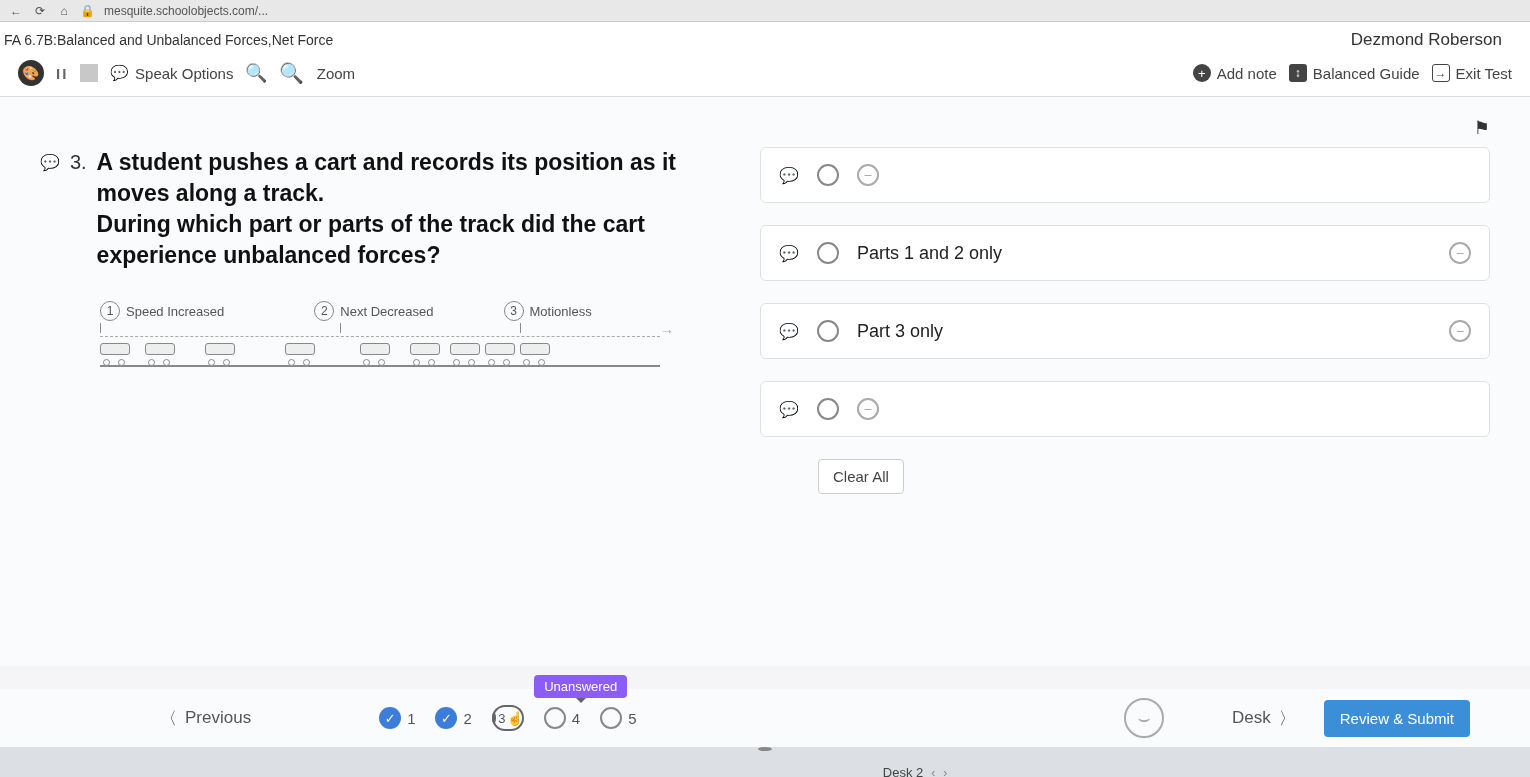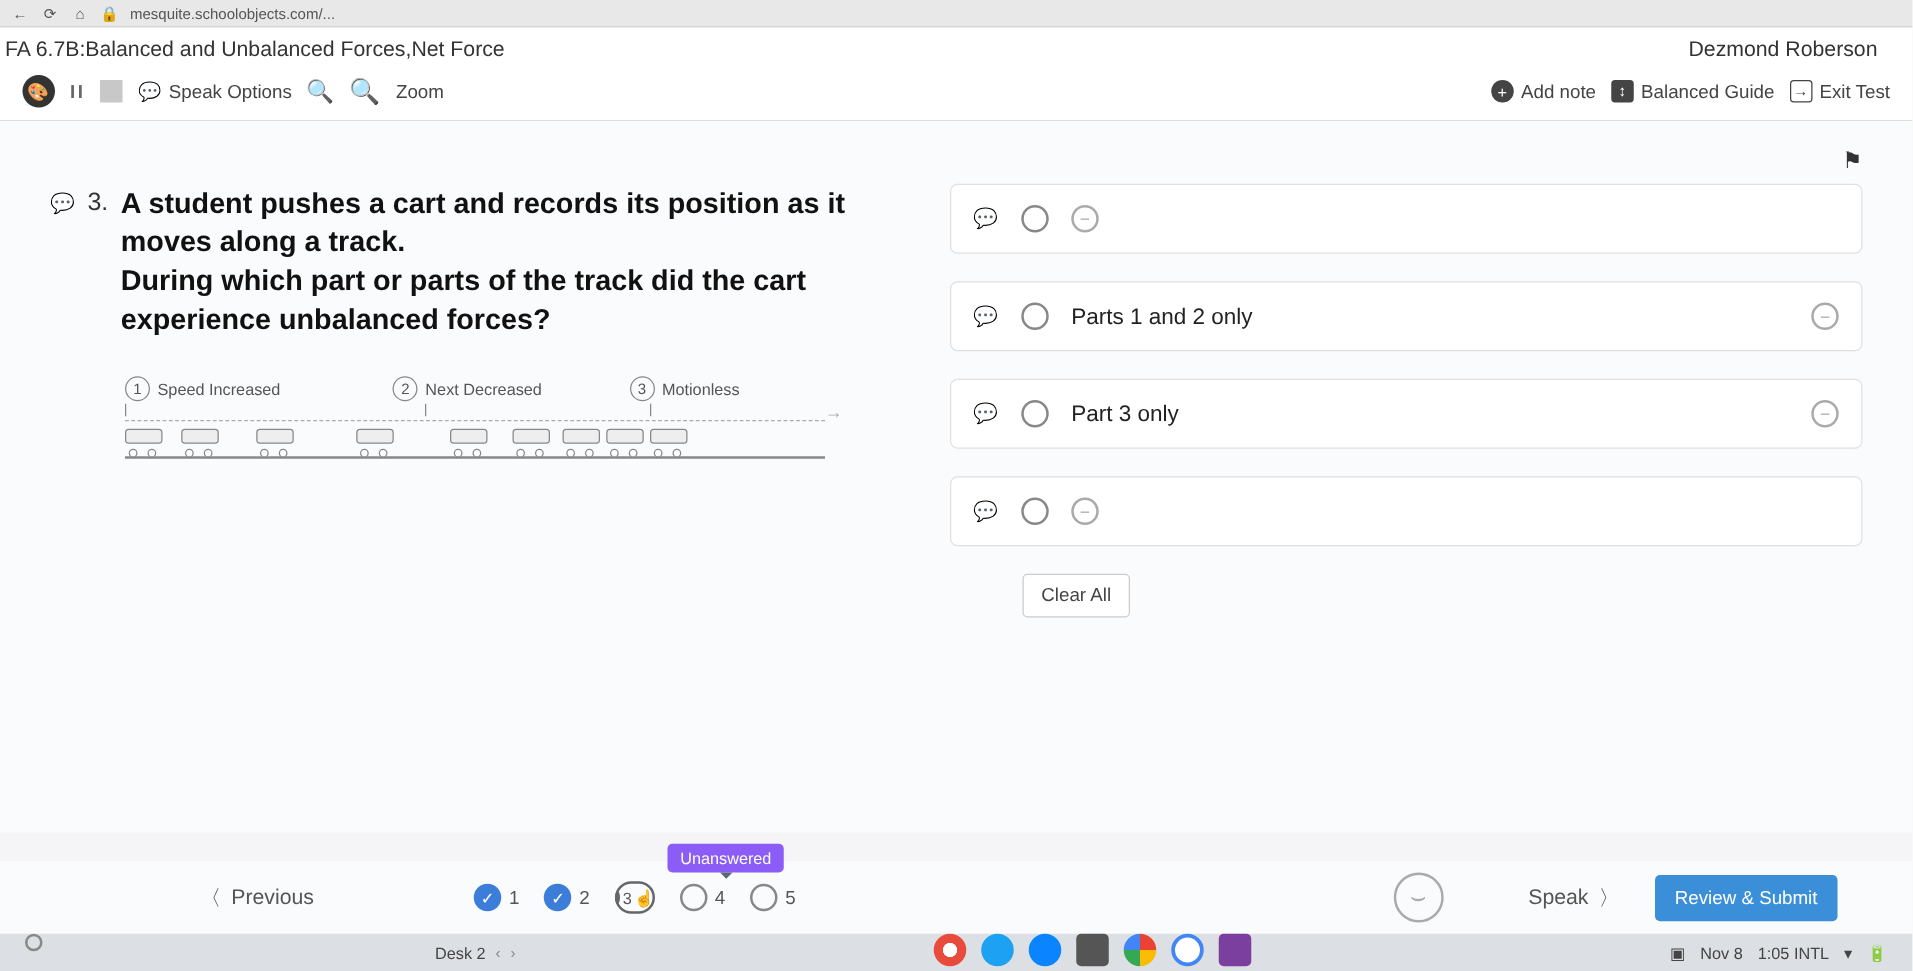--- a/index.html
+++ b/index.html
@@ -1,20 +1,20 @@
 <!DOCTYPE html>
 <html><head>
 <meta charset="utf-8">
 <style>
 * { box-sizing: border-box; margin: 0; padding: 0; }
 body { font-family: Arial, Helvetica, sans-serif; background: #f5f5f7; color: #222; width: 1530px; height: 777px; overflow: hidden; position: relative; }
 .browser-bar { height: 22px; background: #e8e8e8; display: flex; align-items: center; padding: 0 8px; gap: 8px; border-bottom: 1px solid #ccc; font-size: 12px; color: #555; }
 .browser-bar .icon { width: 16px; height: 16px; display: inline-flex; align-items: center; justify-content: center; }
 .title-row { display: flex; justify-content: space-between; align-items: center; padding: 8px 18px 4px 0; background: #fff; }
-.title-row .title { font-size: 17px; color: #333; padding-left: 4px; text-align: center; }
+.title-row .title { font-size: 14px; color: #333; padding-left: 4px; text-align: center; }
 .title-row .user { font-size: 17px; color: #333; padding-right: 10px; }
 .toolbar { display: flex; align-items: center; padding: 6px 18px 10px 18px; background: #fff; border-bottom: 1px solid #ddd; gap: 10px; font-size: 15px; color: #444; }
 .toolbar .group { display: flex; align-items: center; gap: 12px; }
 .toolbar .spacer { flex: 1; }
 .toolbar .btn { display: inline-flex; align-items: center; gap: 6px; cursor: pointer; }
 .palette { width: 26px; height: 26px; border-radius: 50%; background: #333; display: inline-flex; align-items: center; justify-content: center; color: #fff; font-size: 14px; }
 .gray-box { width: 18px; height: 18px; background: #c8c8c8; }
 .content { position: relative; padding: 30px 40px 0 40px; background: #fafbfc; height: calc(100% - 22px - 46px - 52px - 58px - 30px); }
 .flag { position: absolute; right: 40px; top: 20px; font-size: 18px; color: #333; cursor: pointer; }
 .qwrap { display: flex; gap: 40px; align-items: flex-start; margin-top: 20px; }
@@ -47,21 +47,21 @@
 .nav-prev, .nav-next { font-size: 17px; color: #555; cursor: pointer; display: flex; align-items: center; gap: 8px; }
 .nav-qs { display: flex; align-items: center; gap: 20px; margin-left: 100px; position: relative; }
 .q-ind { display: flex; align-items: center; gap: 6px; font-size: 15px; color: #555; }
 .q-check { width: 22px; height: 22px; border-radius: 50%; background: #3b7dd8; color: #fff; display: inline-flex; align-items: center; justify-content: center; font-size: 13px; }
 .q-open { width: 22px; height: 22px; border-radius: 50%; border: 2.5px solid #888; display: inline-block; }
 .q-current { width: 32px; height: 26px; border: 2.5px solid #666; border-radius: 14px; display: inline-flex; align-items: center; justify-content: center; gap: 2px; font-size: 13px; cursor: pointer; }
 .unanswered-tip { position: absolute; top: -30px; left: 155px; background: #8b5cf6; color: #fff; font-size: 13px; padding: 4px 10px; border-radius: 4px; white-space: nowrap; }
 .unanswered-tip::after { content: ""; position: absolute; bottom: -5px; left: 50%; margin-left: -5px; border: 5px solid transparent; border-top-color: #5a6673; border-bottom: none; }
 .face { width: 40px; height: 40px; border: 2px solid #aaa; border-radius: 50%; margin-left: auto; margin-right: 40px; display: flex; align-items: center; justify-content: center; color: #aaa; font-size: 20px; }
 .review-btn { background: #3b8fd8; color: #fff; padding: 10px 16px; border-radius: 4px; font-size: 15px; cursor: pointer; }
-.taskbar { position: absolute; bottom: 0; left: 0; right: 0; height: 30px; background: #dcdfe3; display: flex; padding: 0 20px; gap: 14px; font-size: 13px; color: #444; }
+.taskbar { position: absolute; bottom: 0; left: 0; right: 0; height: 30px; background: #dcdfe3; display: flex; align-items: center; padding: 0 20px; gap: 14px; font-size: 13px; color: #444; flex-direction: column; }
 .taskbar .left { display: flex; align-items: center; gap: 8px; }
 .taskbar .center { flex: 1; display: flex; justify-content: center; gap: 12px; }
 .taskbar .center .app { width: 26px; height: 26px; border-radius: 50%; display: inline-block; }
 .taskbar .right { display: flex; align-items: center; gap: 12px; }
 .chev { font-size: 12px; color: #888; }
 </style>
 </head>
 <body>
 
 <div class="browser-bar">
@@ -244,21 +244,21 @@
       </span>
     <span class="q-ind">
         <span class="q-open"></span>
         <span>5</span>
       </span>
   </div>
 
   <div class="face">⌣</div>
 
   <div class="nav-next">
-    <span>Speak</span>
+    <span>Desk</span>
     <span>〉</span>
   </div>
 
   <div class="review-btn">Review &amp; Submit</div>
 </div>
 
 <div class="taskbar">
   <span style="width:14px;height:14px;border:2px solid #888;border-radius:50%;display:inline-block"></span>
   <div class="left" style="margin-left:300px">
     <span>Desk 2</span>

